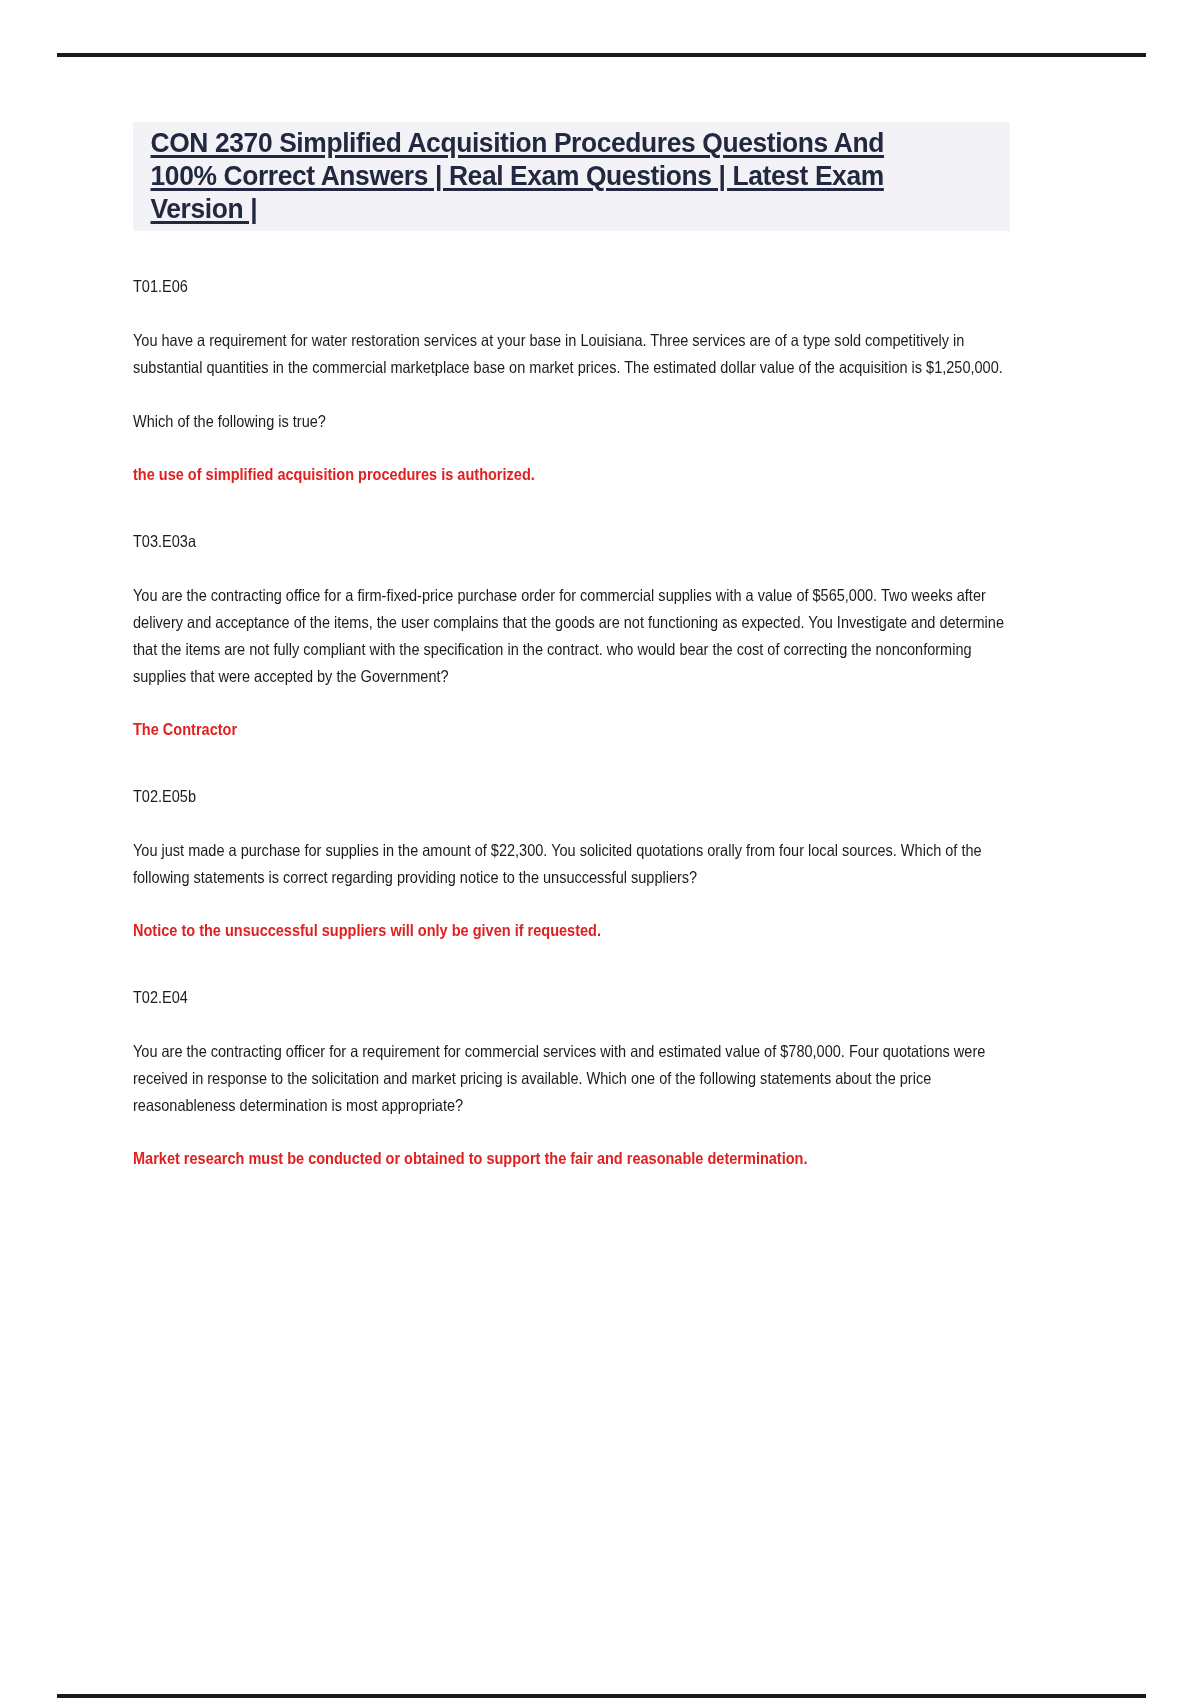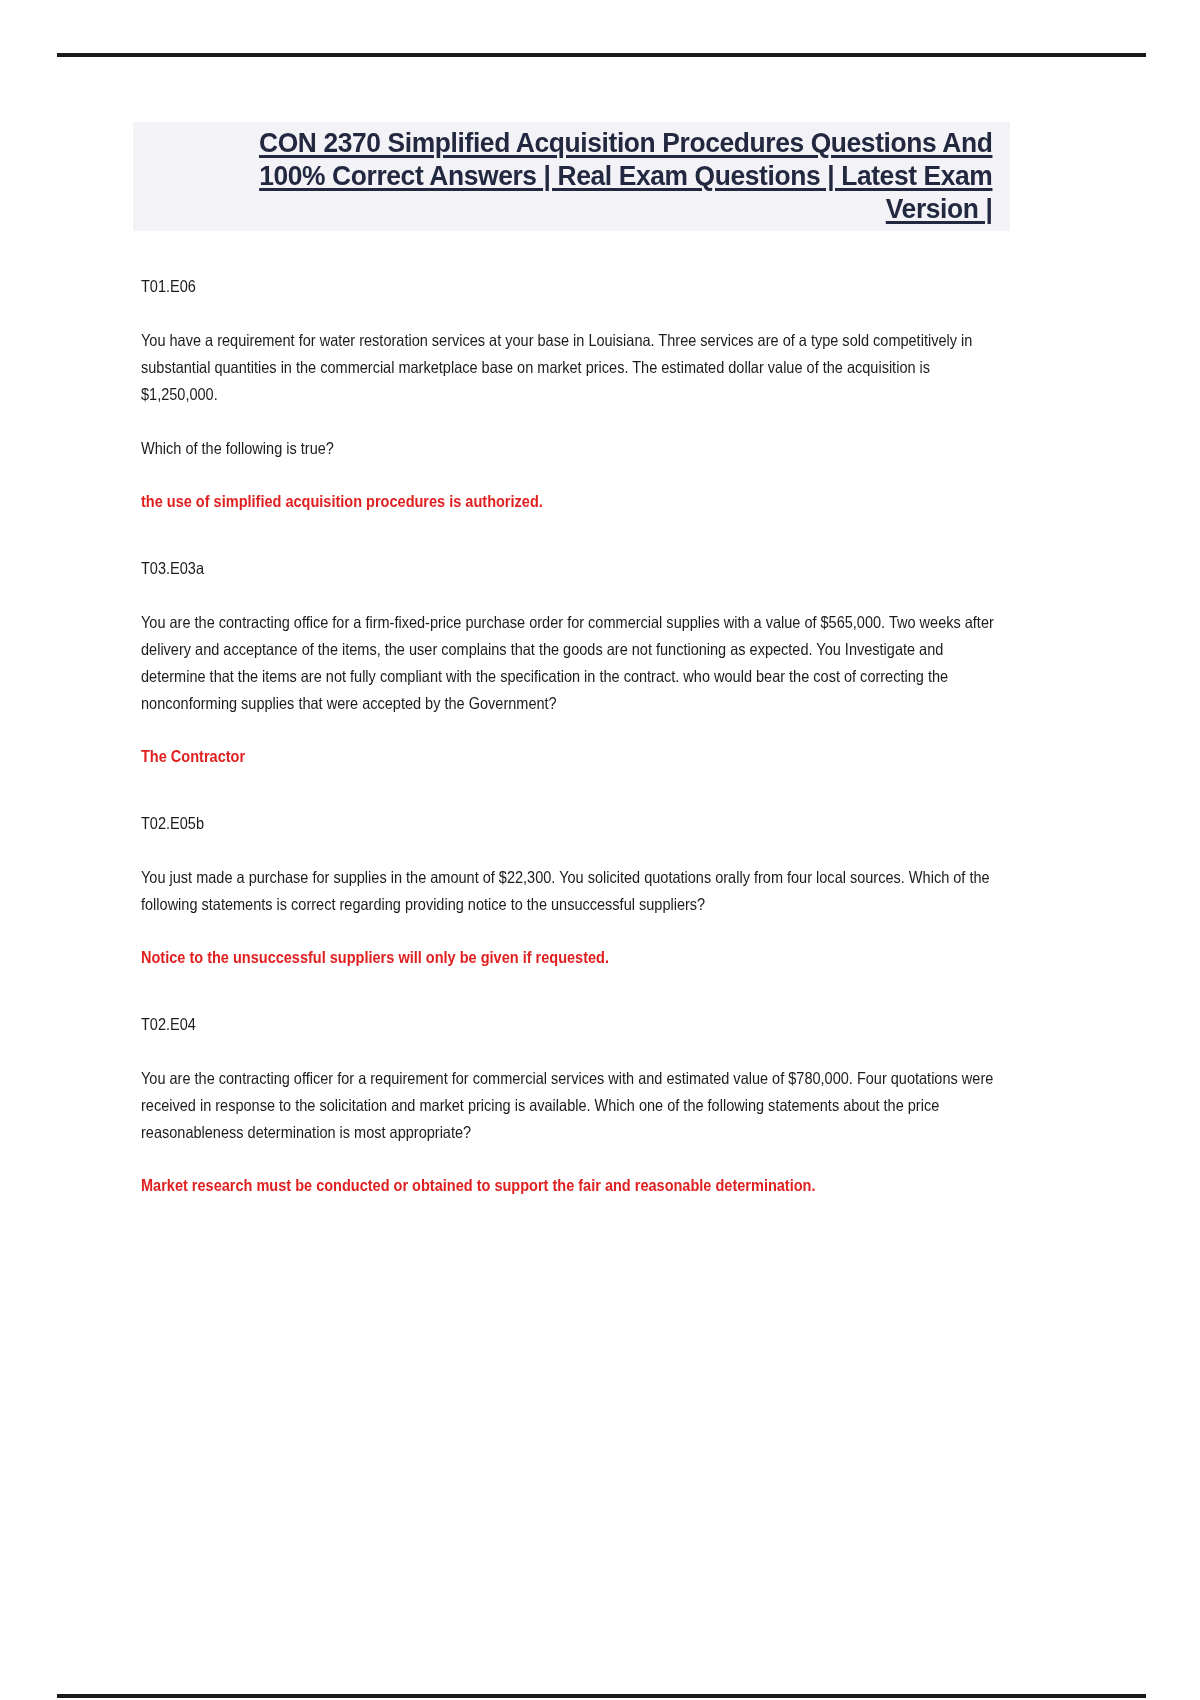--- a/index.html
+++ b/index.html
@@ -39,21 +39,21 @@
     position: absolute;
     left: 133px;
     top: 122px;
     width: 877px;
   }
 
   
   .title-block {
     background: #f3f3f7;
     padding: 4px 0 6px 0;
-    text-align: right;
+    text-align: left;
     margin-bottom: 0;
   }
   .title-block .title-line {
     font-family: "Liberation Sans", sans-serif;
     font-weight: bold;
     font-size: 27.5px;
     line-height: 33px;
     letter-spacing: -0.4px;
     color: #22283f;
     text-decoration: underline;
@@ -61,21 +61,21 @@
     text-underline-offset: 3px;
     transform: scaleX(0.96);
     transform-origin: center;
     white-space: nowrap;
   }
   .title-block .title-line.l3 {
     white-space: normal;
   }
 
   
-  .qa { margin: 8px; }
+  .qa { margin: 0; }
 
   .tag {
     font-family: "Liberation Sans", sans-serif;
     font-size: 16.5px;
     line-height: 22px;
     color: #1c1c1c;
     transform: scaleX(0.88);
     transform-origin: left center;
     width: 113%;
     white-space: nowrap;

